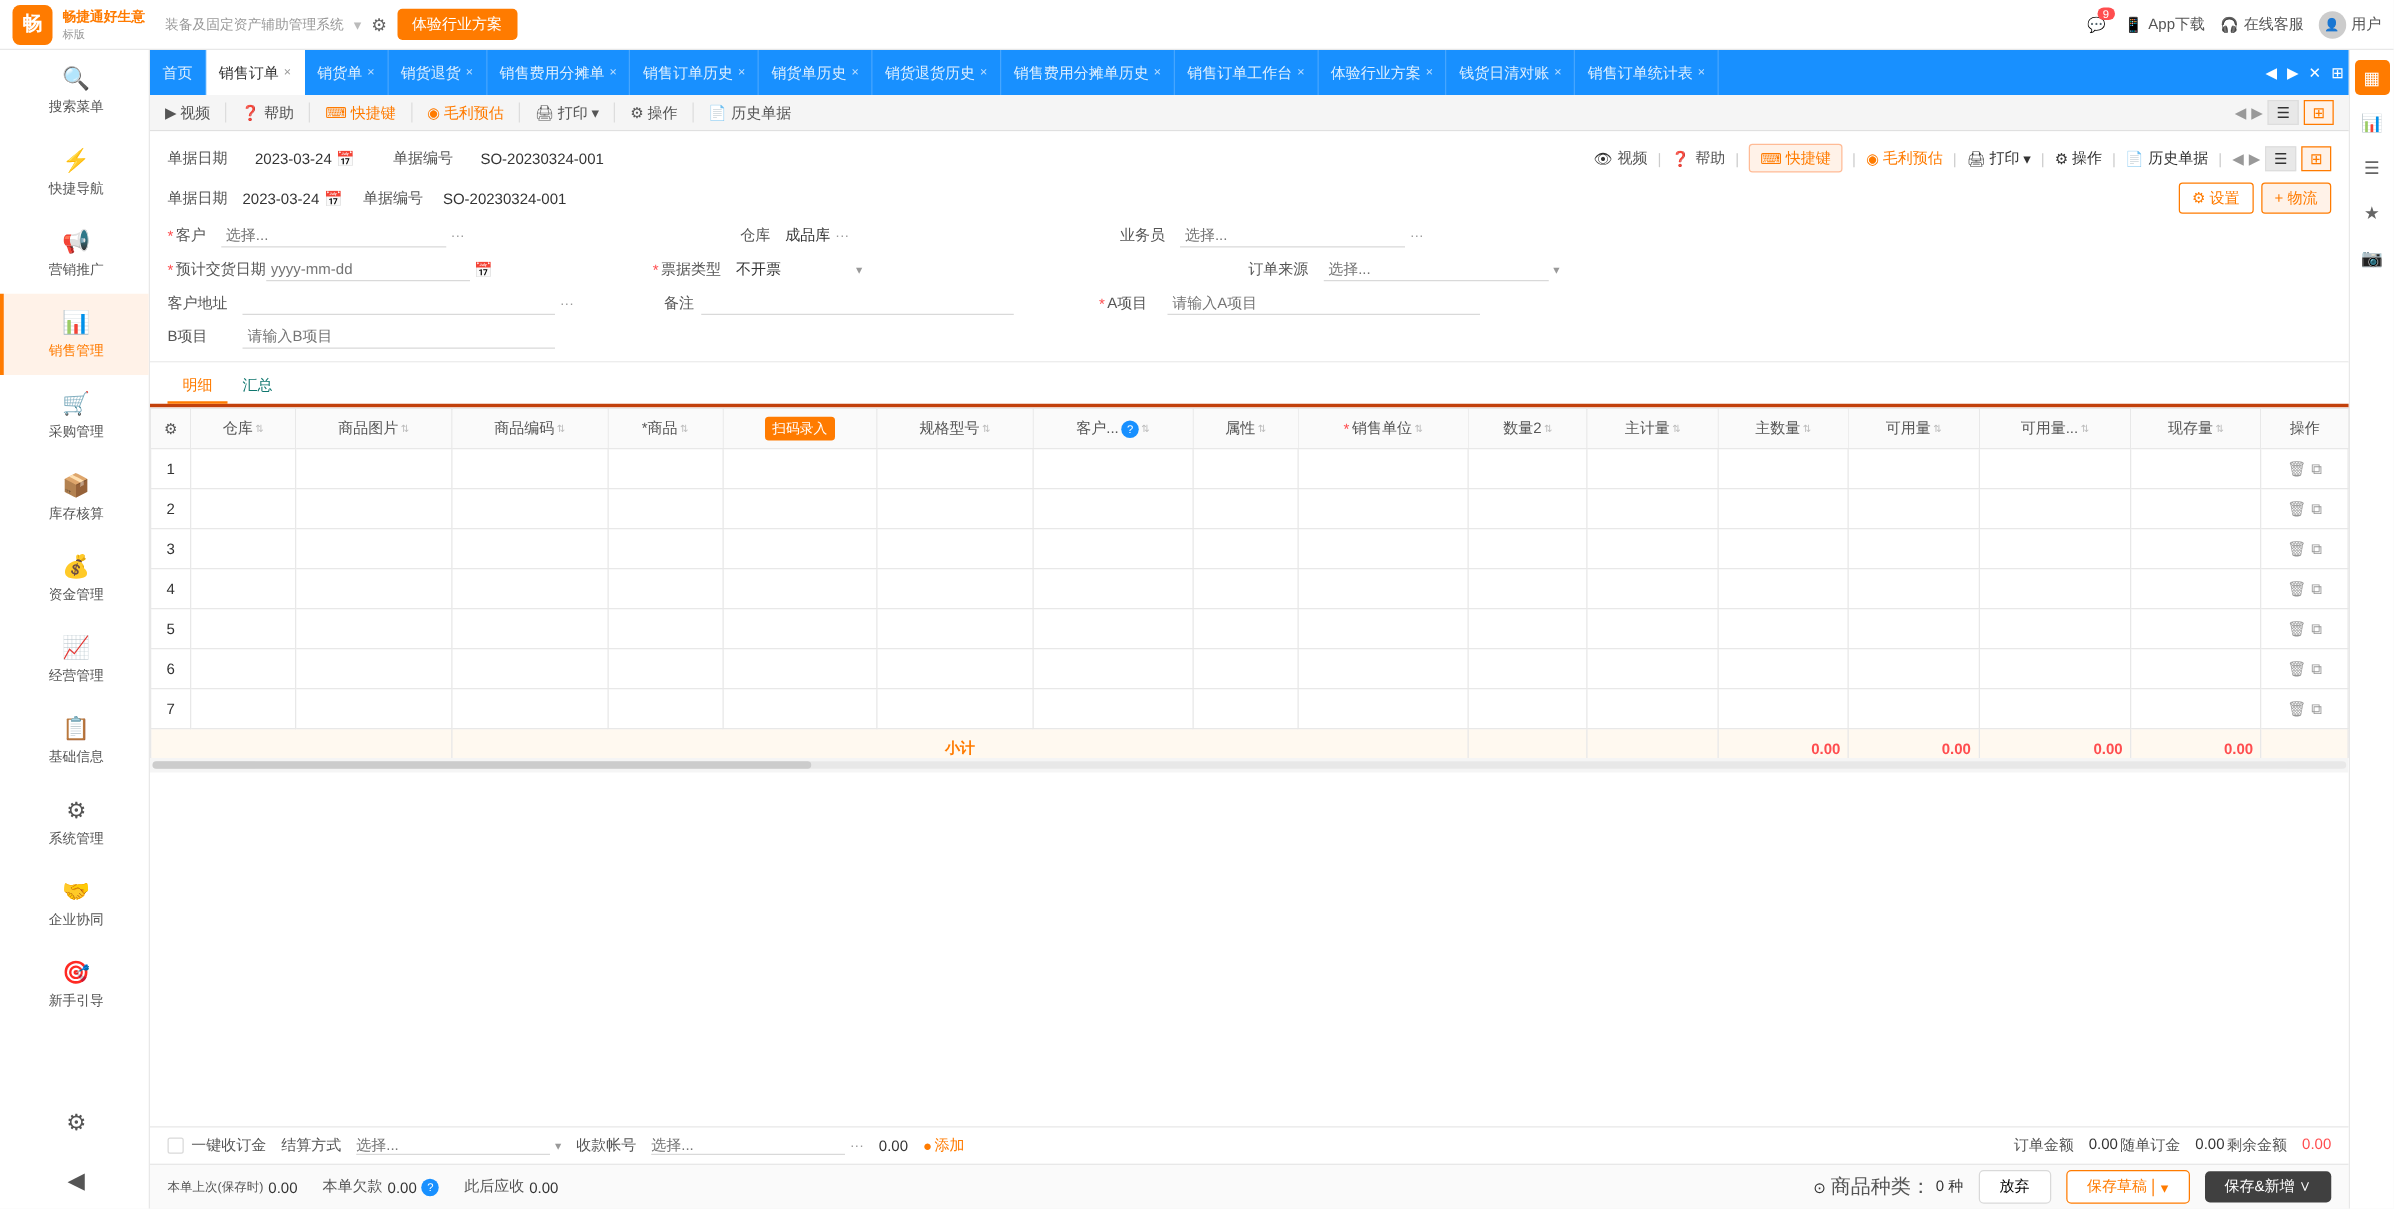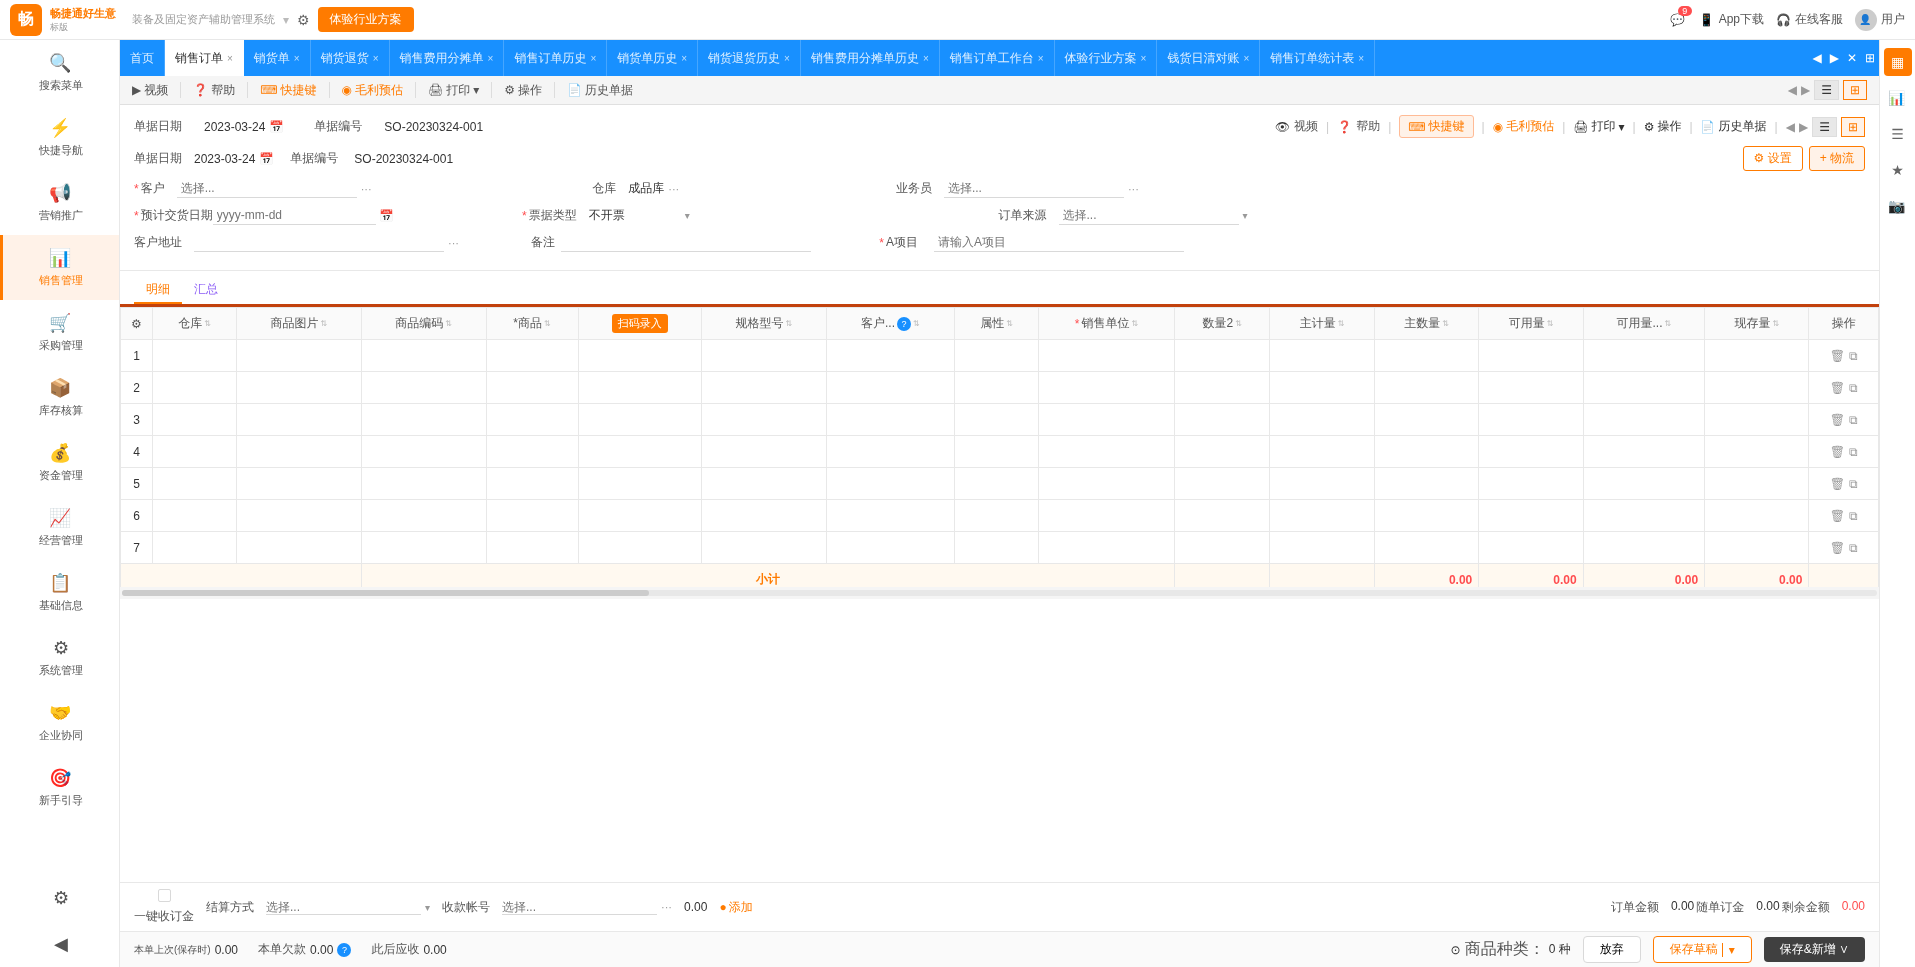--- a/index.html
+++ b/index.html
@@ -49,21 +49,21 @@
     .toolbar-sep { width: 1px; height: 16px; background: #ddd; margin: 0 4px; }
     
     
     .form-area { background: white; padding: 10px 14px; border-bottom: 1px solid #e8e8e8; }
     .form-row { display: flex; align-items: center; margin-bottom: 8px; gap: 0; }
     .form-label { color: #555; min-width: 70px; font-size: 12px; white-space: nowrap; }
     .form-input { border: none; border-bottom: 1px solid #d9d9d9; padding: 2px 4px; font-size: 12px; color: #999; outline: none; min-width: 120px; }
     
     
     .detail-tabs { display: flex; padding: 6px 14px 0; background: white; border-bottom: 3px solid #c2410c; }
-    .detail-tab { padding: 4px 12px; cursor: pointer; font-size: 12px; color: #8b5cf6; border-bottom: 2px solid transparent; }
+    .detail-tab { padding: 4px 12px; cursor: pointer; font-size: 12px; color: #0f766e; border-bottom: 2px solid transparent; }
     .detail-tab.active { color: #ff7b00; border-bottom-color: #ff7b00; }
     .data-table { width: 100%; border-collapse: collapse; font-size: 12px; }
     .data-table th { background: #fafafa; border: 1px solid #e8e8e8; padding: 6px 8px; text-align: center; color: #555; font-weight: normal; white-space: nowrap; position: sticky; top: 0; z-index: 1; }
     .data-table td { border: 1px solid #e8e8e8; padding: 4px 6px; height: 32px; text-align: center; color: #333; }
     .row-num { color: #999; width: 30px; }
     .scan-btn { background: #ff7b00; color: white; border: none; padding: 2px 6px; border-radius: 3px; font-size: 11px; cursor: pointer; }
     .sort-arrows { font-size: 8px; color: #bbb; vertical-align: middle; }
     .th-inner { display: flex; align-items: center; justify-content: center; gap: 2px; }
     
     
@@ -442,20 +442,25 @@
         <input type="text" class="form-input" style="min-width: 250px;" placeholder="">
 
         <div style="flex:0.1;"></div>
 
         <span style="color:#ff4d4f;margin-right:2px;">*</span>
         <span style="color:#555;min-width:48px;font-size:12px;">A项目</span>
         <input type="text" class="form-input" style="min-width: 250px;" placeholder="请输入A项目">
         <div style="flex:1;"></div>
       </div>
 
+      <div style="display:flex;align-items:center;">
+        <span style="color:#555;min-width:60px;font-size:12px;">B项目</span>
+        <input type="text" class="form-input" style="min-width: 250px;" placeholder="请输入B项目">
+        <div style="flex:1;"></div>
+      </div>
     </div>
 
     <div class="detail-tabs">
       <div class="detail-tab active">明细</div>
       <div class="detail-tab">汇总</div>
     </div>
 
     <div style="flex:1;overflow:hidden;display:flex;flex-direction:column;background:white;">
       <div class="scrollable-table-container" style="flex:1;">
         <table class="data-table">
@@ -744,21 +749,21 @@
       </div>
 
       <div class="scroll-bar-area">
         <div class="scroll-track">
           <div class="scroll-thumb"></div>
         </div>
       </div>
     </div>
 
     <div class="payment-row">
-      <div style="display:flex;align-items:center;gap:6px;flex-direction:column;">
+      <div style="display:flex;align-items:center;gap:6px;">
         <span class="custom-checkbox"></span>
         <span style="color:#555;font-size:12px;">一键收订金</span>
       </div>
       <span style="color:#555;font-size:12px;">结算方式</span>
       <div style="display:flex;align-items:center;gap:4px;">
         <input type="text" style="border-top: none; border-right: none; border-left: none; border-image: initial; border-bottom: 1px solid rgb(217, 217, 217); font-size: 12px; min-width: 80px; outline: none;" placeholder="选择...">
         <span style="color:#999;font-size:10px;">▾</span>
       </div>
       <span style="color:#555;font-size:12px;">收款帐号</span>
       <div style="display:flex;align-items:center;gap:4px;">

